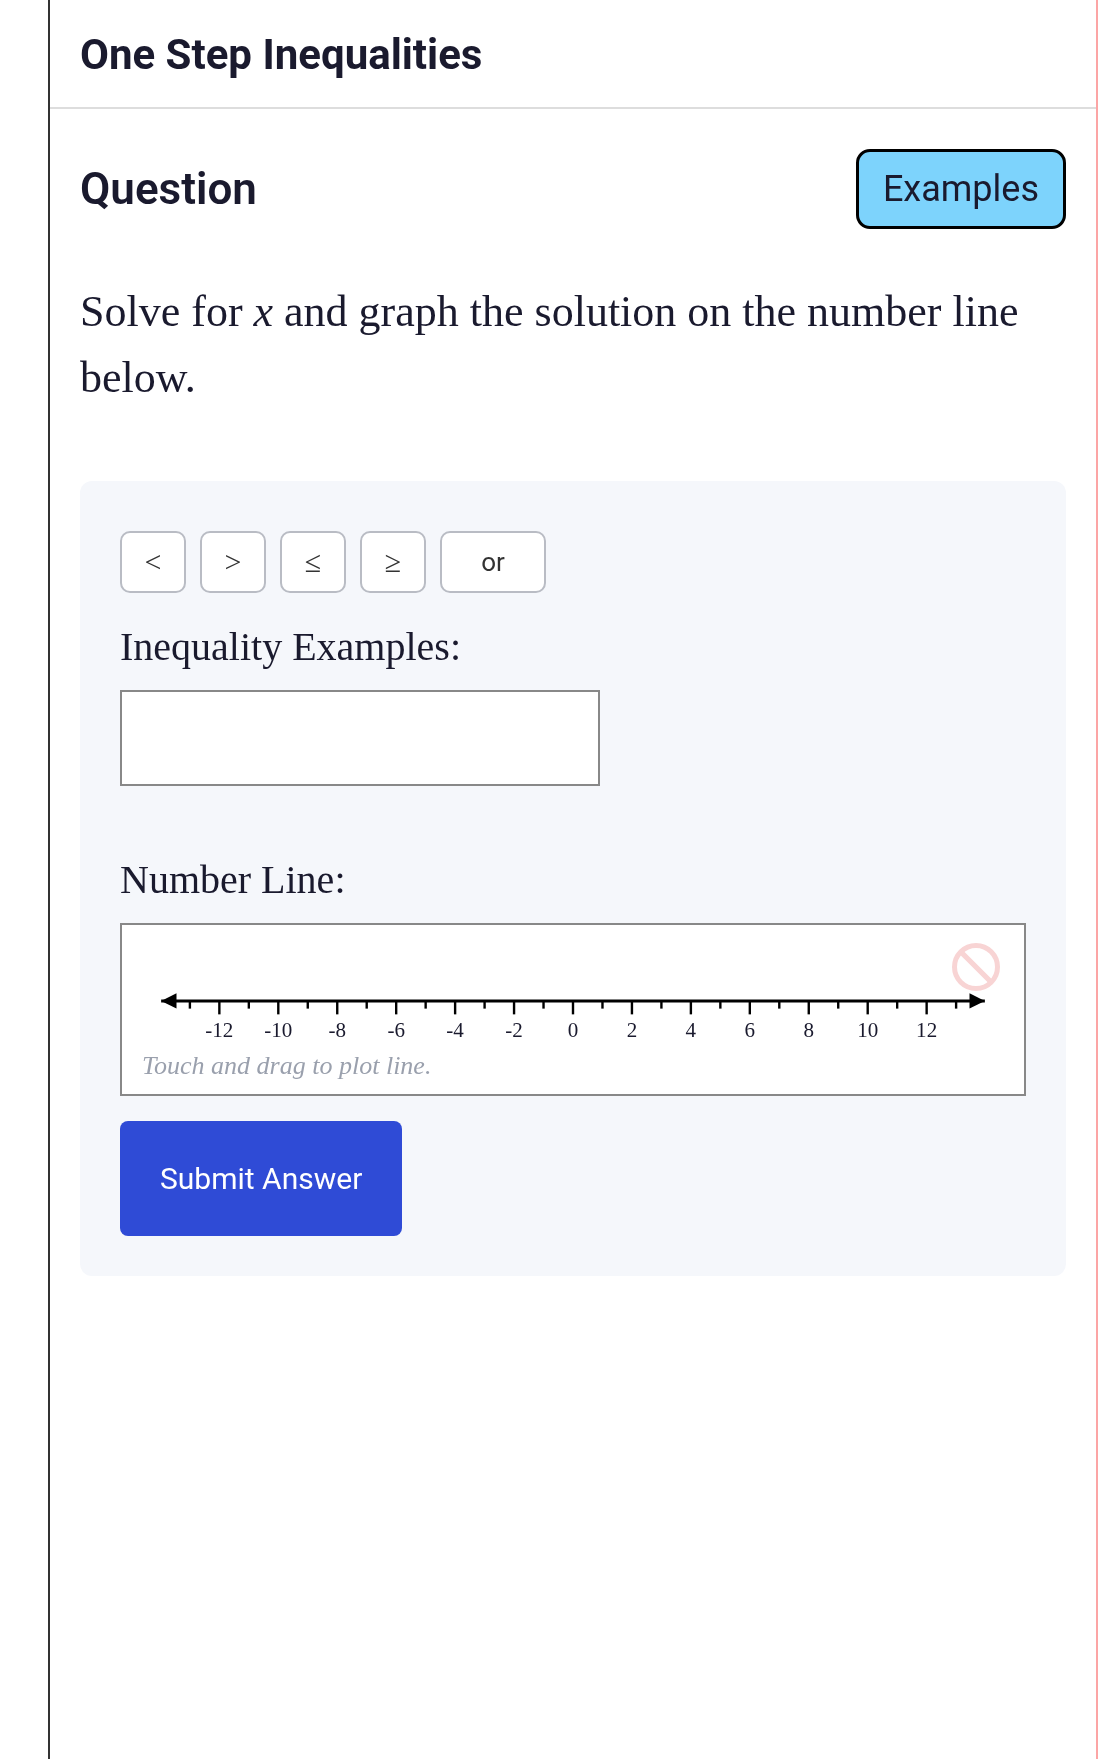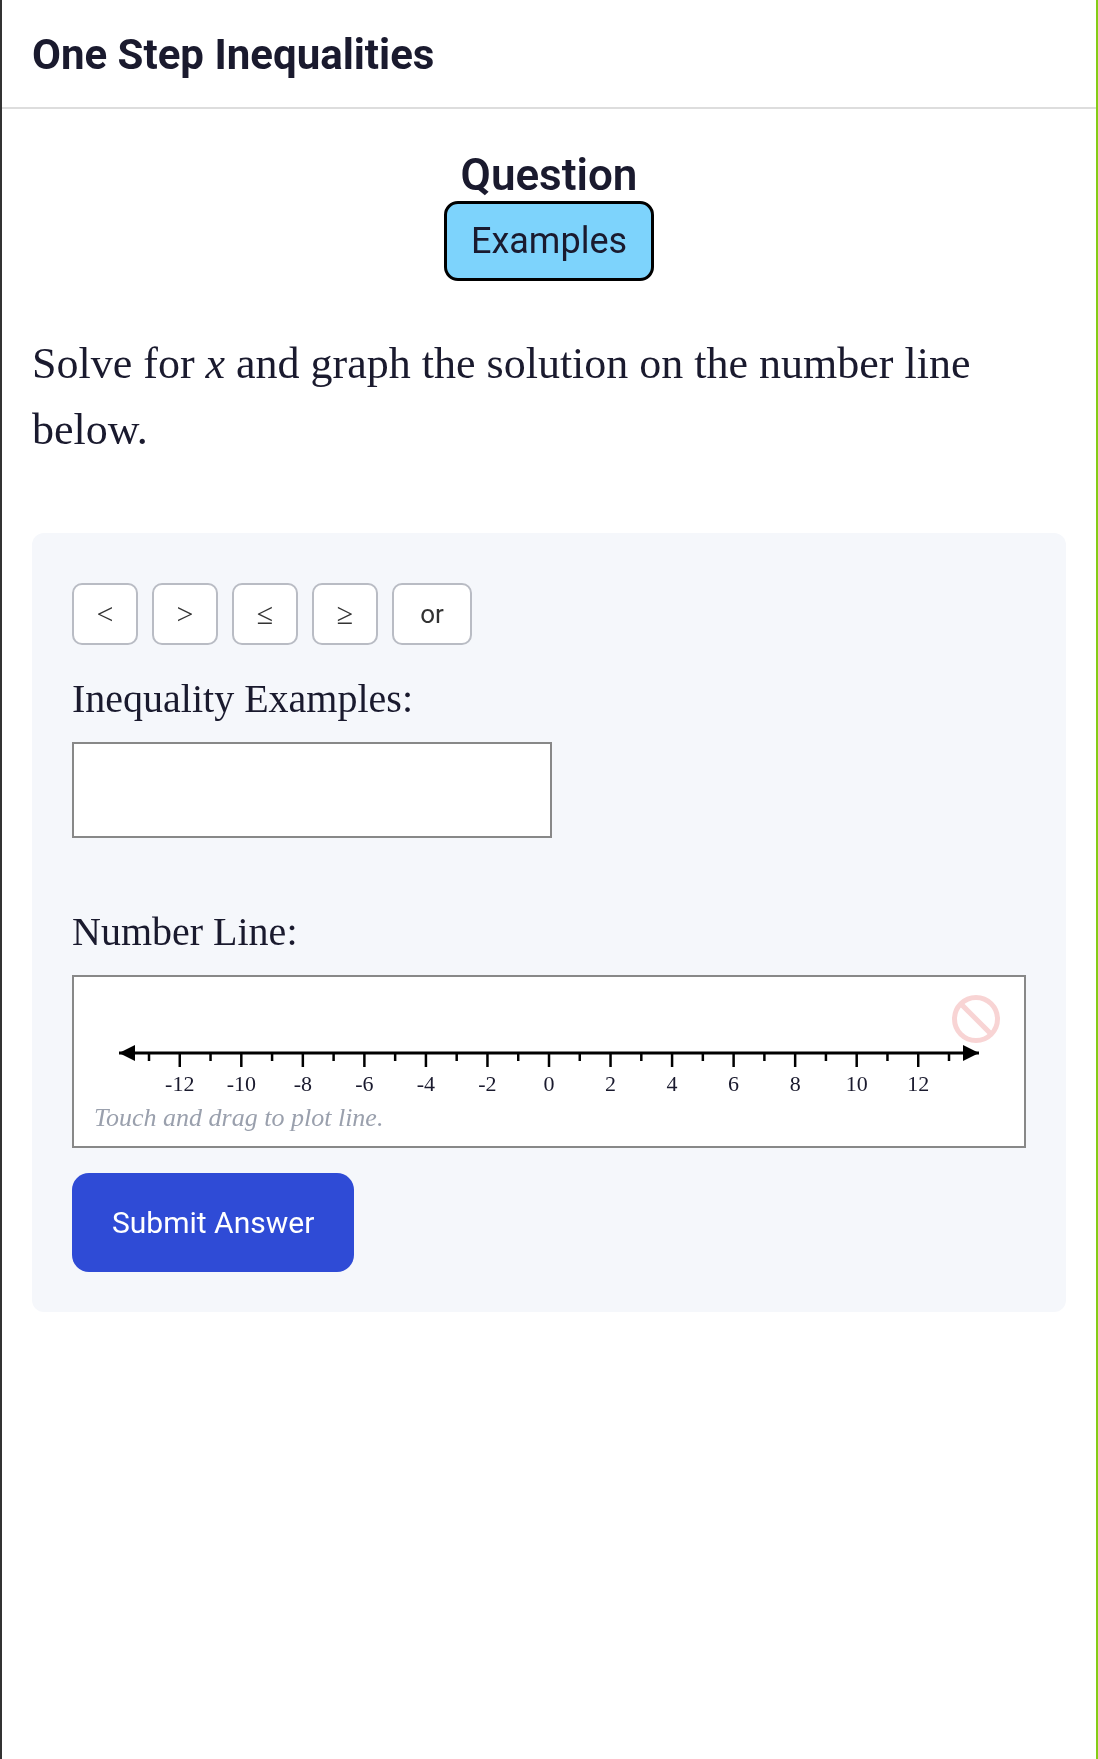--- a/index.html
+++ b/index.html
@@ -4,42 +4,42 @@
 <style>
   * { box-sizing: border-box; margin: 0; padding: 0; }
   body {
     font-family: -apple-system, BlinkMacSystemFont, "Segoe UI", Roboto, sans-serif;
     background: #fff;
     color: #1a1a2e;
     width: 1098px;
   }
   .container {
     border-left: 2px solid #333;
-    border-right: 2px solid #84cc16;
+    border-right: 2px solid #fca5a5;
     min-height: 1759px;
+    margin-left: 48px;
   }
   .title-bar {
     padding: 30px 30px 28px 30px;
     border-bottom: 2px solid #ddd;
   }
   .title-bar h1 {
     font-size: 42px;
     font-weight: 700;
     color: #1a1a2e;
   }
   .content {
     padding: 20px 30px 30px 30px;
   }
   .question-row {
     display: flex;
     justify-content: space-between;
     align-items: center;
     margin-top: 20px;
     margin-bottom: 50px;
-    flex-direction: column;
   }
   .question-row h2 {
     font-size: 44px;
     font-weight: 600;
     color: #1a1a2e;
   }
   .examples-btn {
     border: 3px solid #000;
     border-radius: 14px;
     background: #7dd3fc;
@@ -124,21 +124,21 @@
     background: #fff;
     font-size: 30px;
     font-family: Georgia, serif;
     color: #333;
     display: flex;
     align-items: center;
     justify-content: center;
     cursor: pointer;
   }
   .op-btn.or-btn {
-    width: 80px;
+    width: 106px;
     font-size: 26px;
     font-family: inherit;
   }
   .section-label {
     font-size: 40px;
     font-family: Georgia, 'Times New Roman', serif;
     color: #1a1a2e;
     margin-bottom: 20px;
   }
   .notation-input {
@@ -182,22 +182,22 @@
     font-size: 26px;
     font-style: italic;
     color: #9aa0ad;
     font-family: Georgia, serif;
     margin-top: 6px;
   }
   .submit-btn {
     background: #2f4bd6;
     color: #fff;
     border: none;
-    border-radius: 17px;
-    padding: 32px 40px;
+    border-radius: 8px;
+    padding: 40px 40px;
     font-size: 30px;
     font-family: inherit;
     cursor: pointer;
   }
 </style>
 </head>
 <body>
 
 <div class="container">
   <div class="title-bar">

